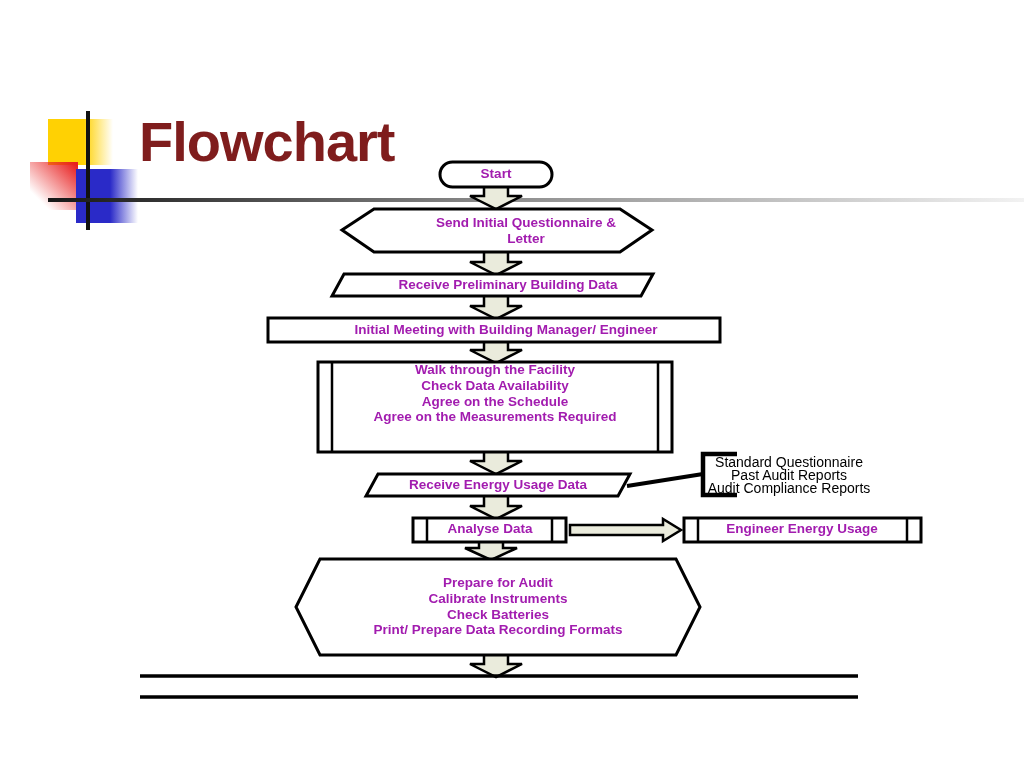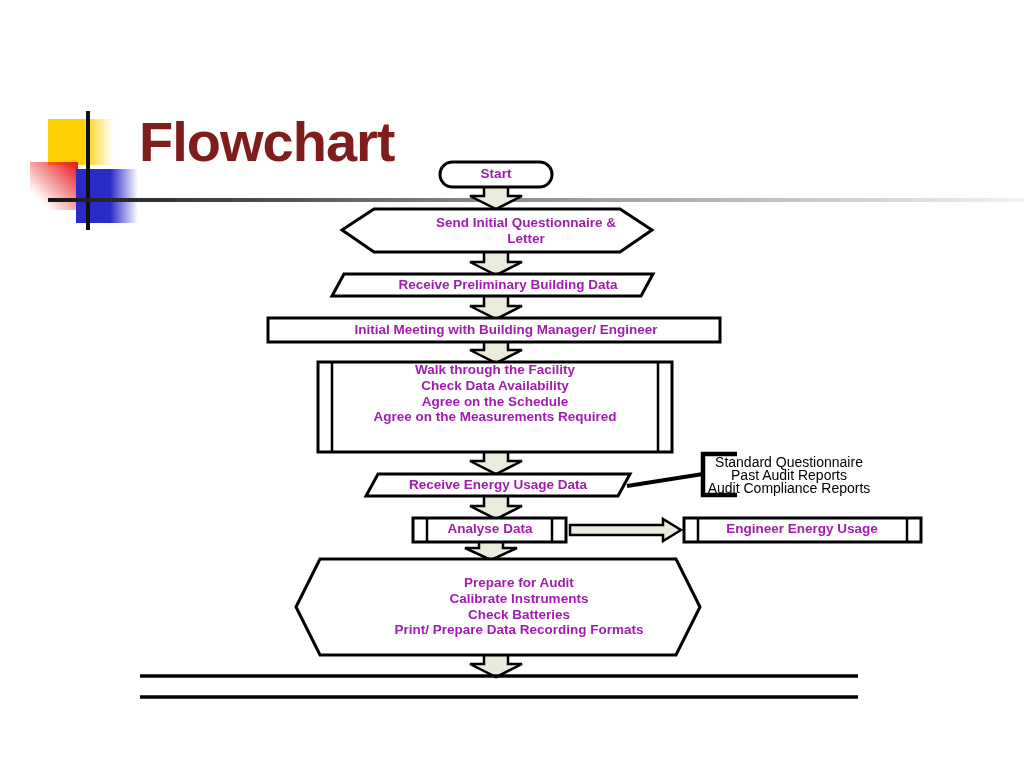--- a/index.html
+++ b/index.html
@@ -96,16 +96,16 @@
 <div class="abs shape-label" style="left:495px;top:362px;">Walk through the Facility
 Check Data Availability
 Agree on the Schedule
 Agree on the Measurements Required</div>
 <div class="abs shape-label" style="left:498px;top:477px;text-align:center;">Receive Energy Usage Data</div>
 <div class="abs callout-label" style="left:789px;top:456px;">Standard Questionnaire
 Past Audit Reports
 Audit Compliance Reports</div>
 <div class="abs shape-label" style="left:490px;top:521px;">Analyse Data</div>
 <div class="abs shape-label" style="left:802px;top:521px;">Engineer Energy Usage</div>
-<div class="abs shape-label" style="left:498px;top:575px;margin-left:21px;">Prepare for Audit
+<div class="abs shape-label" style="left:498px;top:575px;">Prepare for Audit
 Calibrate Instruments
 Check Batteries
 Print/ Prepare Data Recording Formats</div>
 
 </body></html>

